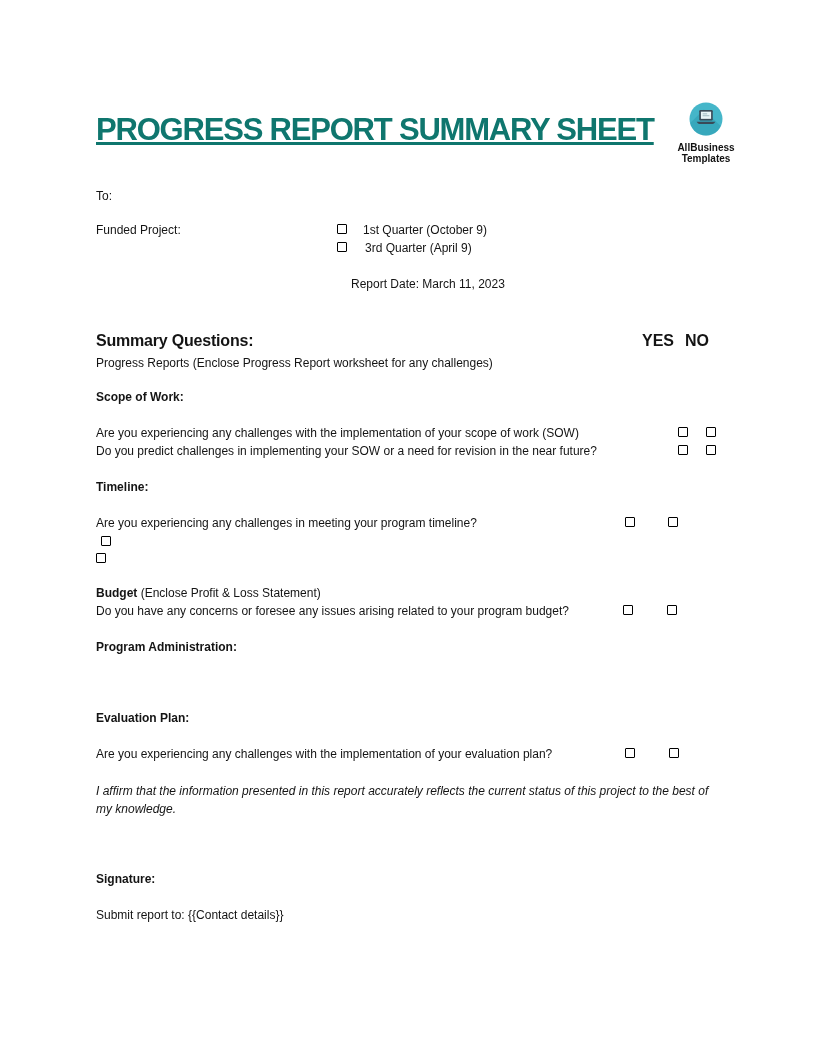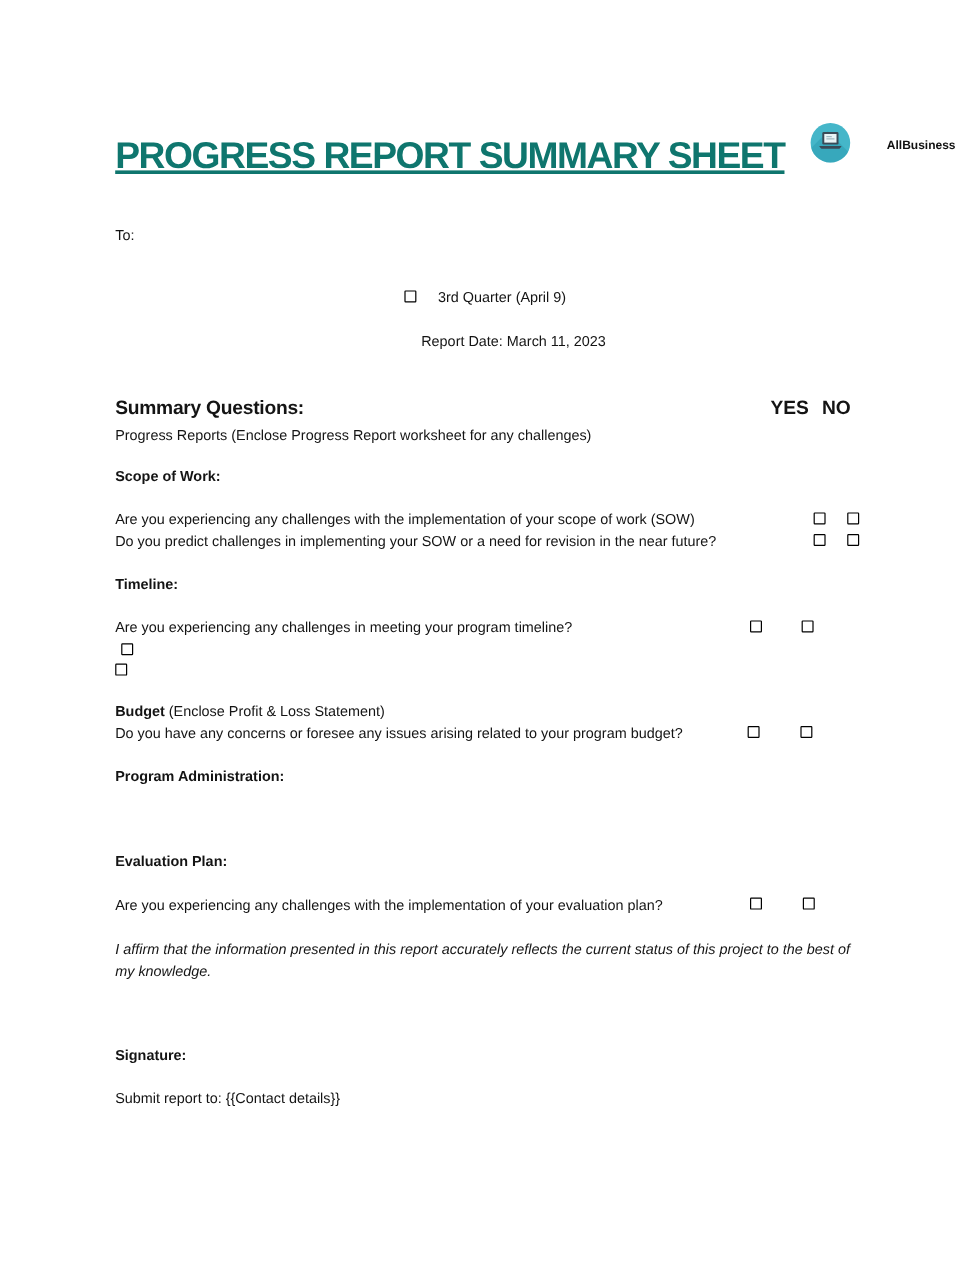--- a/index.html
+++ b/index.html
@@ -40,23 +40,22 @@
     color: #0f766e;
     white-space: nowrap;
     text-decoration: underline;
   }
   .logo {
     position: absolute;
     left: 578px;
     top: 101px;
     width: 64px;
     display: flex;
-    flex-direction: row;
+    flex-direction: column;
     align-items: center;
-    gap: 29px;
   }
   .logo-text {
     font-size: 10px;
     font-weight: 600;
     line-height: 11px;
     color: #111;
     text-align: center;
     margin-top: 2px;
   }
   .sq-heading { font-size: 16px; font-weight: 700; letter-spacing: -0.2px; }
@@ -100,20 +99,25 @@
           <rect x="19.5" y="19" width="9" height="1.3" fill="#9db6bf"></rect>
           <path d="M11.5 27.5 h25 l-1.6 2.2 q-0.8 1 -2.2 1 h-17.4 q-1.4 0 -2.2 -1 Z" fill="#3a4a57"></path>
         </svg>
       </span>
       <div class="logo-text">AllBusiness</div>
       <div class="logo-text" style="margin-top:0">Templates</div>
     </div>
 
     <div class="line" style="top:188px">To:</div>
 
+    <div class="line" style="top:222px">
+      <span>Funded Project:</span>
+      <span class="cb abs" style="left:241px"></span>
+      <span style="position:absolute; left:267px">1st Quarter (October 9)</span>
+    </div>
     <div class="line" style="top:240px">
       <span class="cb abs" style="left:241px"></span>
       <span style="position:absolute; left:269px">3rd Quarter (April 9)</span>
     </div>
     <div class="line" style="top:276px">
       <span style="position:absolute; left:255px">Report Date: March 11, 2023</span>
     </div>
 
     <div class="line" style="top:330px; line-height:21px">
       <span class="sq-heading">Summary Questions:</span>

